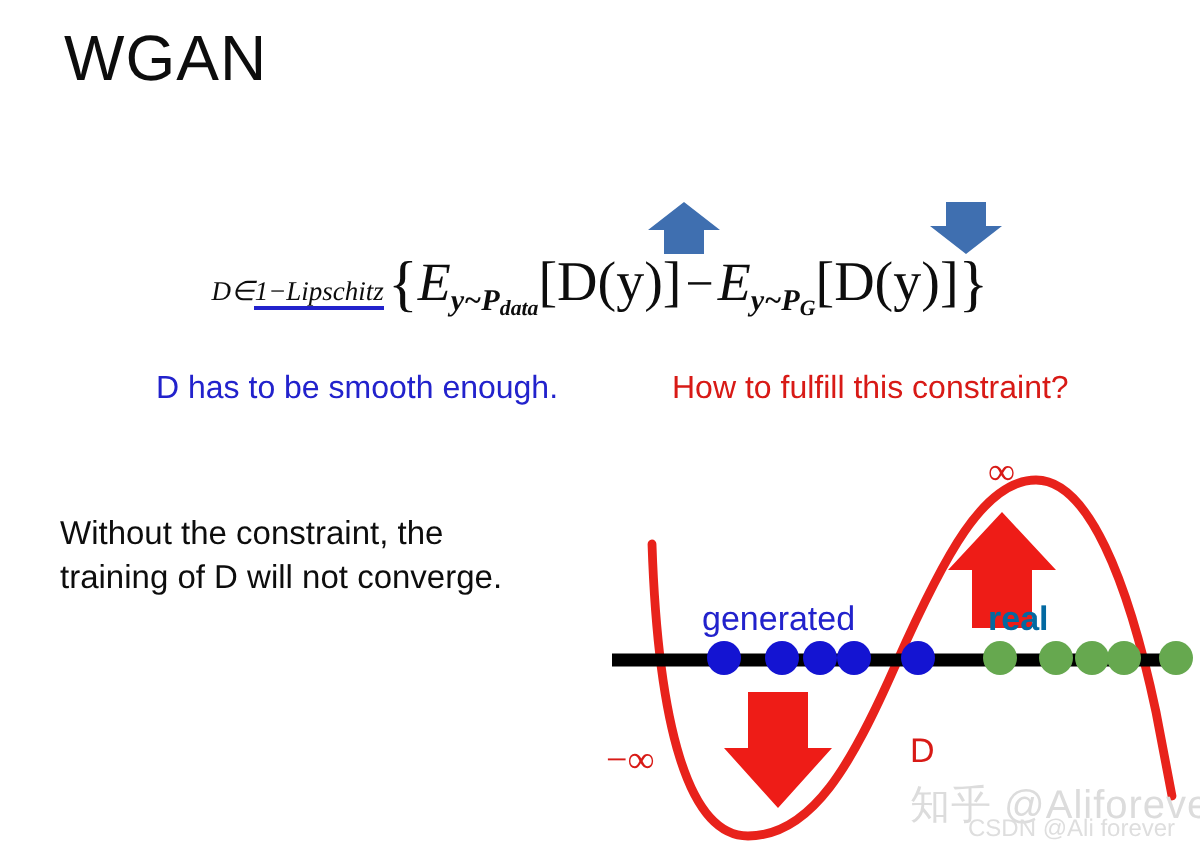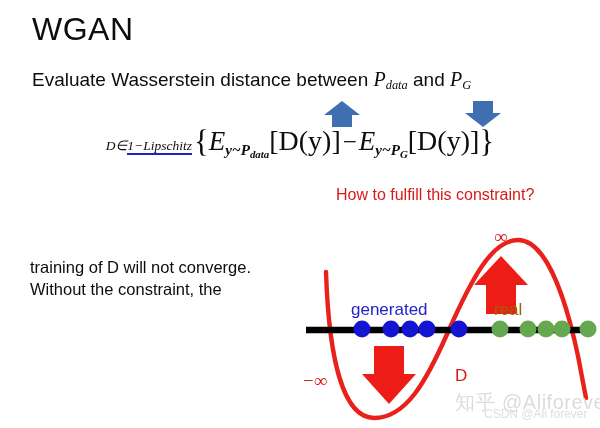--- a/index.html
+++ b/index.html
@@ -202,21 +202,22 @@
   #label-generated {
     left: 351px;
     top: 300px;
     font-size: 17px;
     color: #2222cc;
   }
   #label-real {
     left: 494px;
     top: 300px;
     font-size: 17px;
-    color: #a16207;
+    color: #0369a1;
+    font-weight: bold;
   }
   #label-inf-pos {
     left: 494px;
     top: 226px;
     font-size: 19px;
     color: #d81a16;
     font-family: "Liberation Serif", serif;
   }
   #label-inf-neg {
     left: 303px;
@@ -251,46 +252,44 @@
     white-space: nowrap;
   }
 </style>
 </head>
 <body>
 
 <div class="slide">
 
   <div id="slide-title">WGAN</div>
 
-  <div id="subtitle-line">
-    <span>Evaluate Wasserstein distance between </span><span class="mathvar"><span>P</span><span class="sub">data</span></span><span> and </span><span class="mathvar"><span>P</span><span class="sub">G</span></span>
-  </div>
 
   <div id="formula-row">
     <span class="maxstack">
       <span class="maxcond"><span>D∈</span><span class="lip-underline">1−Lipschitz</span></span>
     </span><span class="formula-body"><span class="brace">{</span><span>E</span><span class="esub"><span>y~P</span><span class="esub2">data</span></span><span class="brk">[D(y)]</span><span class="op">−</span><span>E</span><span class="esub"><span>y~P</span><span class="esub2">G</span></span><span class="brk">[D(y)]</span><span class="brace">}</span></span>
   </div>
 
   <div class="blue-arrow" id="blue-arrow-up">
     <svg width="40" height="28" viewBox="0 0 40 28">
       <polygon points="20,1 38,15 30,15 30,27 10,27 10,15 2,15" fill="#3f6fb0"></polygon>
     </svg>
   </div>
   <div class="blue-arrow" id="blue-arrow-down">
     <svg width="40" height="28" viewBox="0 0 40 28">
       <polygon points="20,27 38,13 30,13 30,1 10,1 10,13 2,13" fill="#3f6fb0"></polygon>
     </svg>
   </div>
 
+  <div id="note-blue">D has to be smooth enough.</div>
   <div id="note-red">How to fulfill this constraint?</div>
 
   <div id="body-para-1">
+    <div>Without the constraint, the</div>
     <div>training of D will not converge.</div>
-    <div>Without the constraint, the</div>
   </div>
   <div id="body-para-2">
   </div>
 
   <div id="diagram">
     <svg width="304" height="206" viewBox="0 0 304 206">
 
       <path d="M 30 50 C 33 140, 48 196, 78 196 C 110 196, 130 160, 152 110
                C 176 56, 196 18, 222 18 C 248 18, 268 68, 282 134 L 290 176" fill="none" stroke="#e8221b" stroke-width="4.4" stroke-linecap="round"></path>
 

